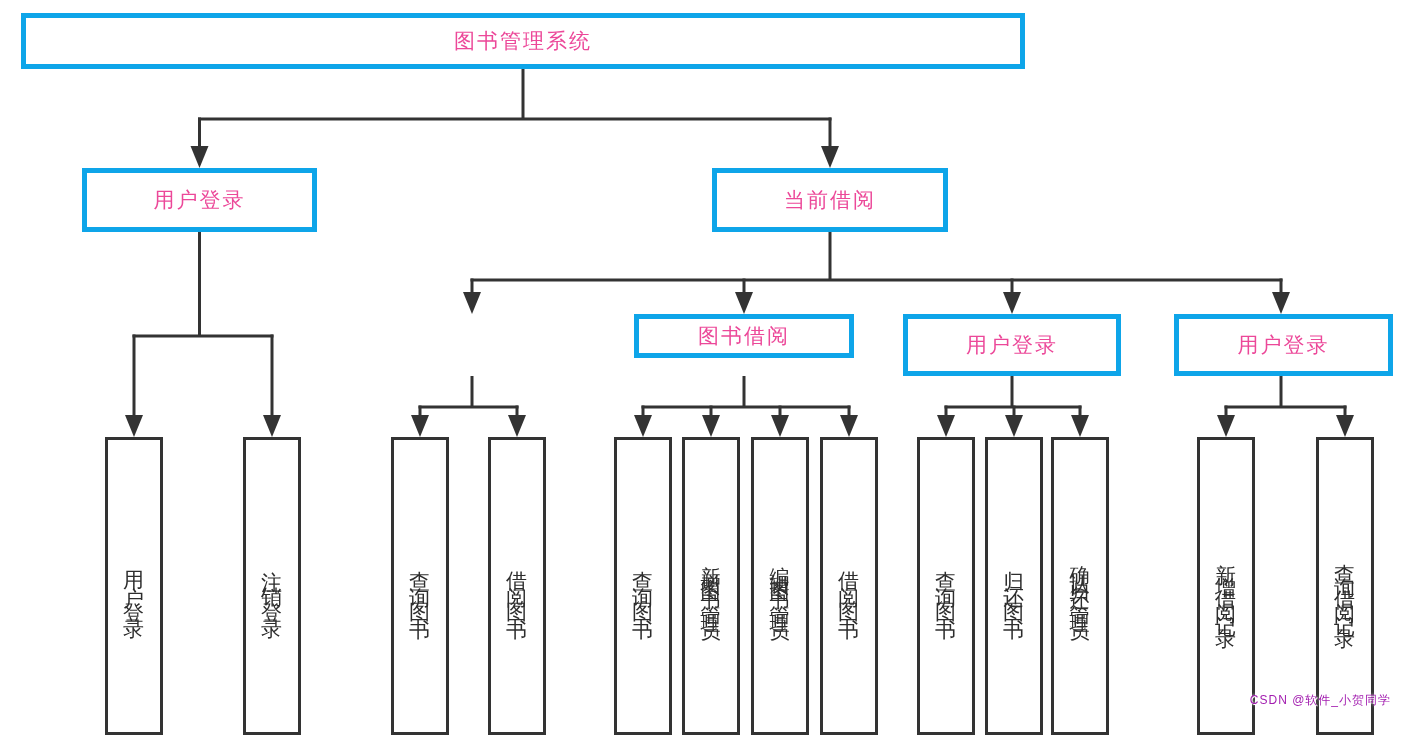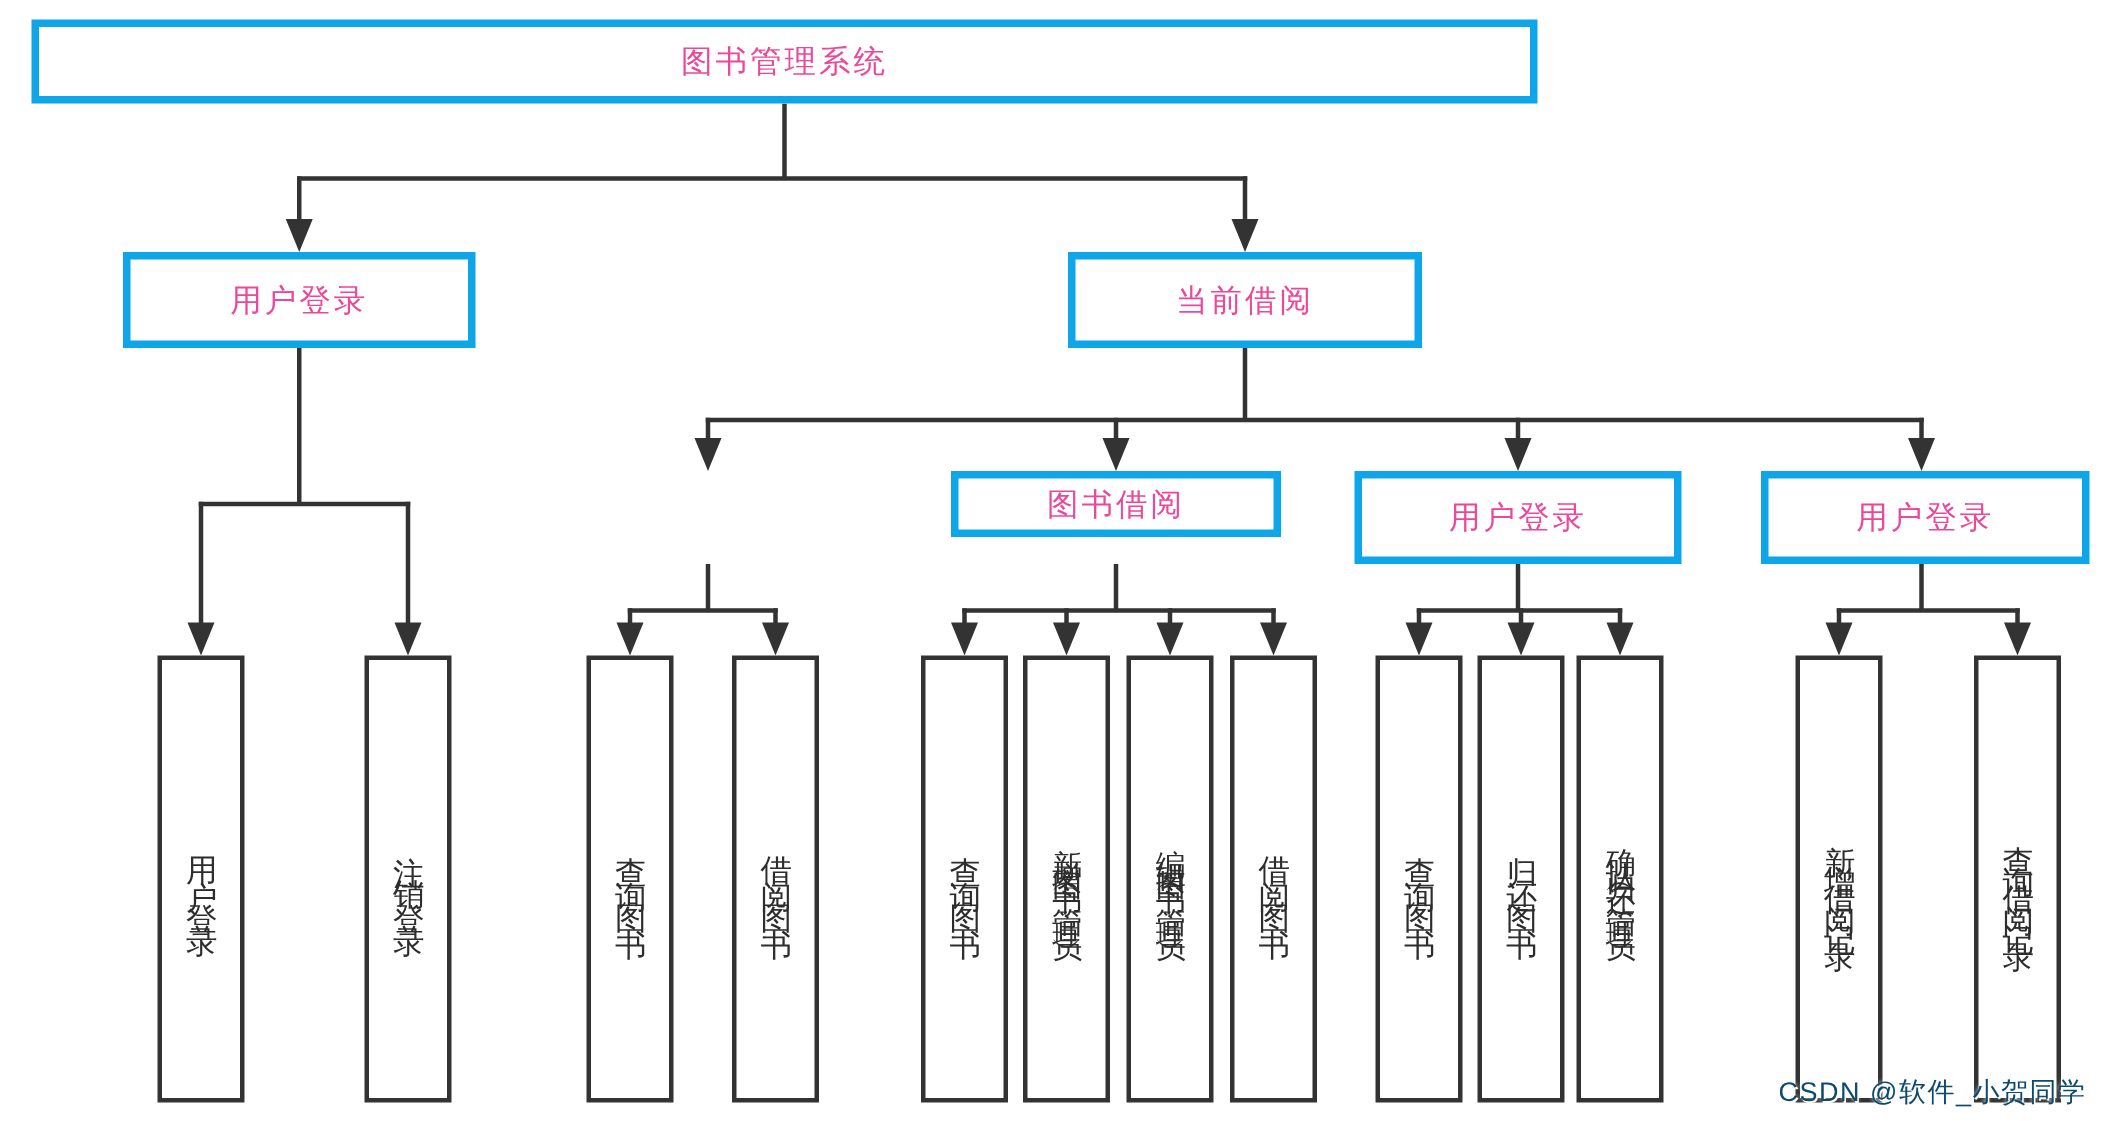--- a/index.html
+++ b/index.html
@@ -32,23 +32,23 @@
     writing-mode:vertical-rl;
     text-orientation:mixed;
     font-size:21px;color:#2d2d2d;
     line-height:1;
   }
   .roomy{letter-spacing:16px;}
   .mid{letter-spacing:13px;}
   .tight{letter-spacing:8px;font-size:20px;}
   .watermark{
     position:absolute;
-    top:716px;right:14px;
-    font-size:18px;
-    color:#0c4a6e;
+    top:692px;right:14px;
+    font-size:12px;
+    color:#a21caf;
     letter-spacing:1px;
     text-shadow:1px 1px 0 #ffffff,0 0 3px #ffffff;
     z-index:5;
   }
 </style>
 </head>
 <body>
 
 <div class="canvas">
 

